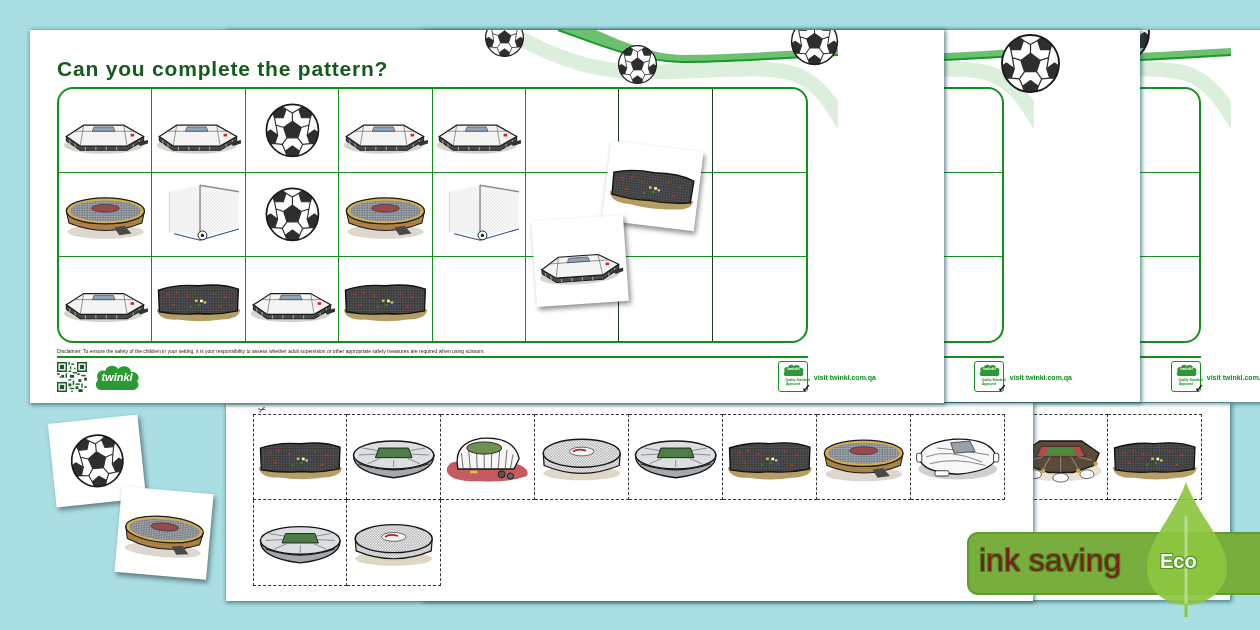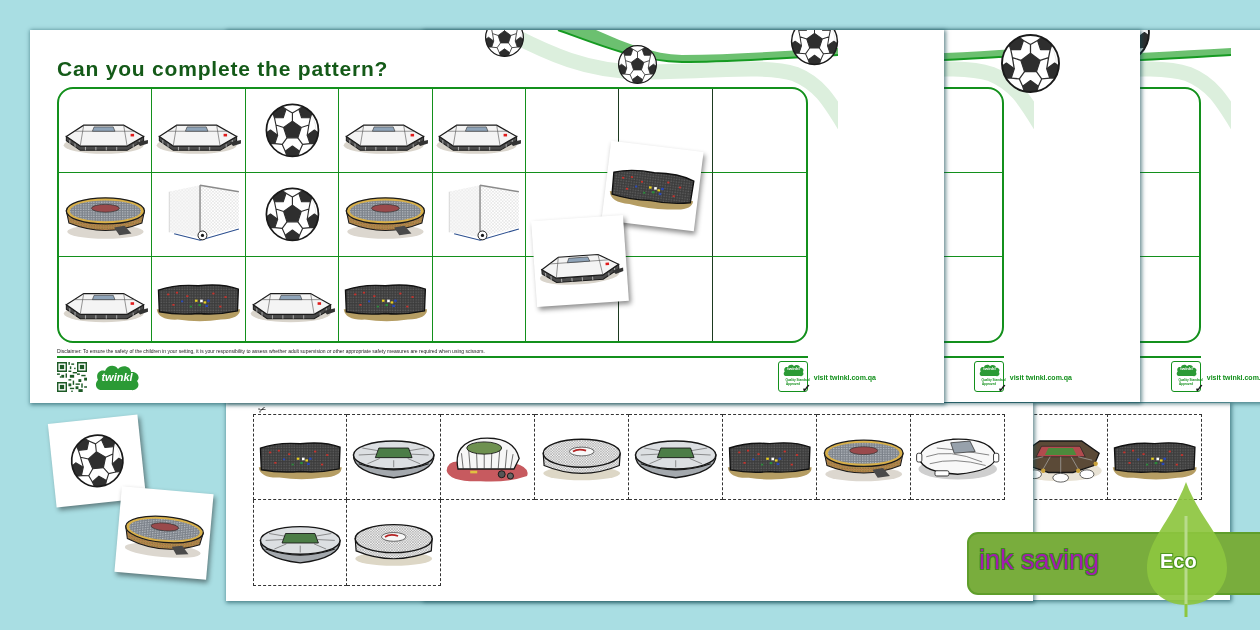--- a/index.html
+++ b/index.html
@@ -38,21 +38,21 @@
 .badge .tick{position:absolute;right:-4px;bottom:-4px;font-size:11px;color:#1a1a1a;font-weight:bold}
 .cut-grid{position:absolute;left:27px;top:11px;display:grid;grid-template-columns:repeat(8,94px);grid-auto-rows:86px}
 .cut-grid .cell{border-right:1.5px dashed #333;border-bottom:1.5px dashed #333;display:flex;align-items:center;justify-content:center;overflow:hidden}
 .cut-grid .cell:nth-child(-n+8){border-top:1.5px dashed #333}
 .cut-grid .cell:nth-child(8n+1){border-left:1.5px dashed #333}
 .scissors{position:absolute;left:32px;top:1px;font-size:10px;color:#333;transform:rotate(-20deg)}
 .card{position:absolute;background:#fff;box-shadow:2px 3px 5px rgba(0,0,0,.45);display:flex;align-items:center;justify-content:center;z-index:7}
 .card svg{width:94%;height:72%}
 .eco{position:absolute;left:967px;top:532px;width:300px;height:63px;background:#79ad3d;border:2px solid #5f9e2b;border-radius:11px 0 0 11px;z-index:8}
 .leaf{position:absolute;left:1145px;top:480px;width:84px;height:138px;z-index:9}
-.eco-label{position:absolute;left:979px;top:543px;font-size:27px;line-height:34px;color:#a21caf;z-index:10;white-space:nowrap;text-shadow:1px 1px 0 #3f8a1c,-1px -1px 0 #3f8a1c,1px -1px 0 #3f8a1c,-1px 1px 0 #3f8a1c}
+.eco-label{position:absolute;left:979px;top:543px;font-size:32px;line-height:34px;color:#7f1d1d;z-index:10;white-space:nowrap;text-shadow:1px 1px 0 #3f8a1c,-1px -1px 0 #3f8a1c,1px -1px 0 #3f8a1c,-1px 1px 0 #3f8a1c}
 .eco-tag{position:absolute;left:1160px;top:547px;font-size:20px;line-height:28px;font-weight:bold;color:#fff;z-index:10;text-shadow:1px 1px 0 #4f961f,-1px -1px 0 #4f961f,1px -1px 0 #4f961f,-1px 1px 0 #4f961f}
 </style>
 </head>
 <body>
 
 <svg class="sprite" aria-hidden="true">
   <defs>
     <clipPath id="ball-clip">
         <circle cx="50" cy="50" r="45"></circle>
       </clipPath>

